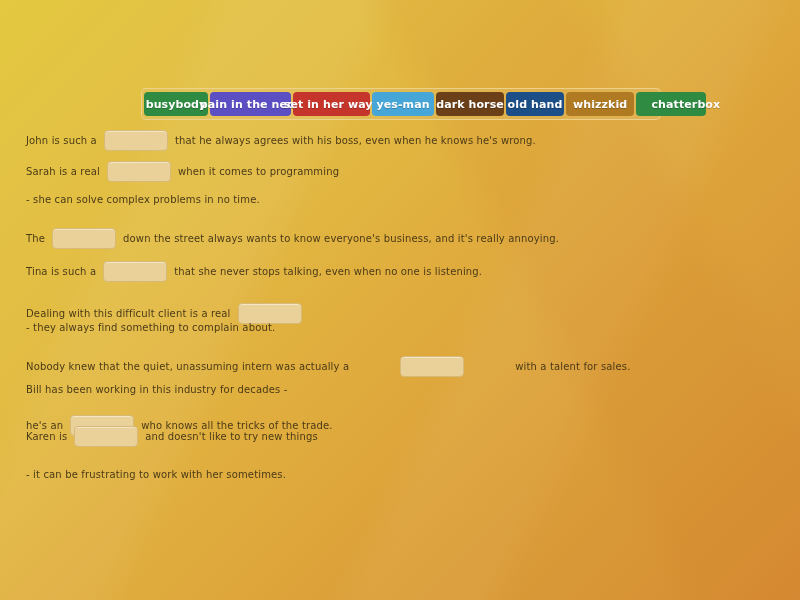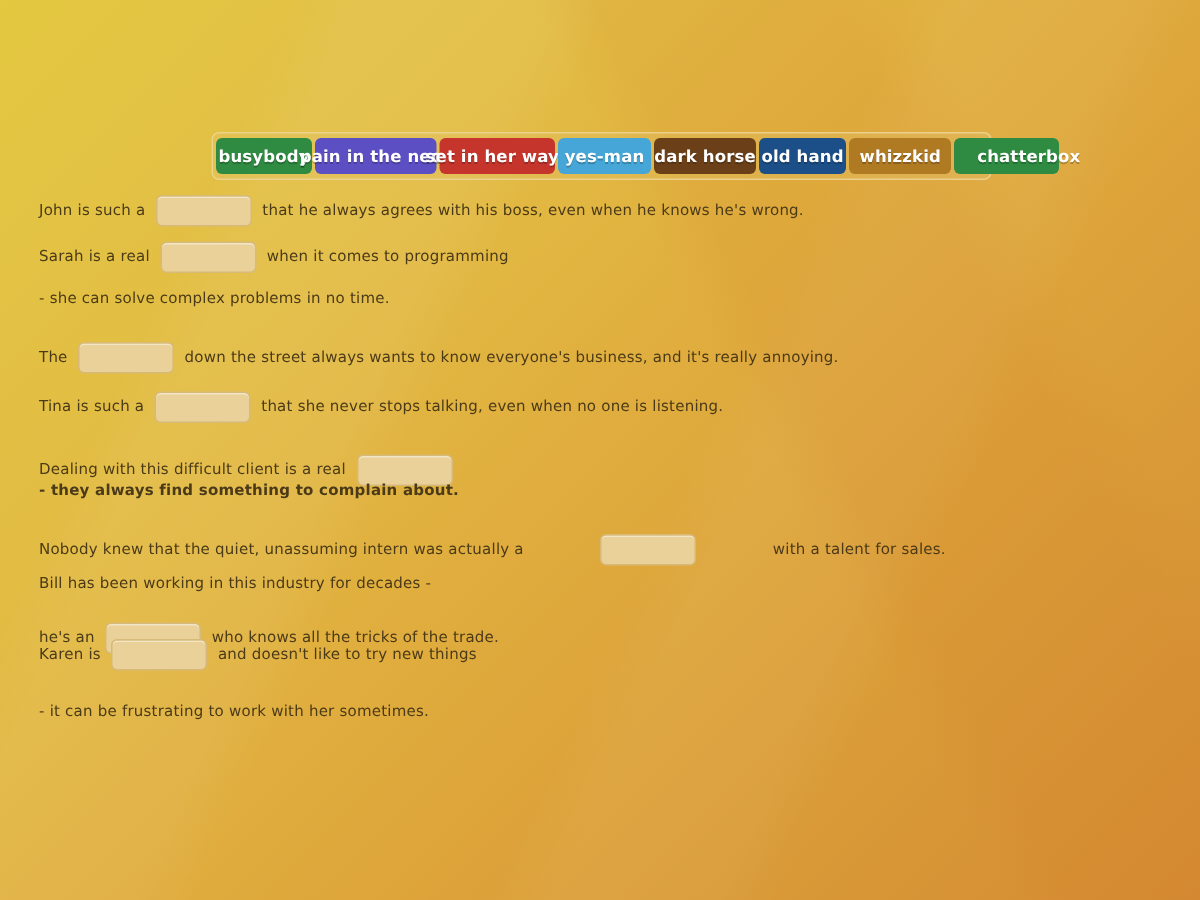--- a/index.html
+++ b/index.html
@@ -166,21 +166,21 @@
       </div>
       <div class="line" style="top: 261px;">
         <span class="txt">Tina is such a</span>
         <span class="blank" style="width: 62px;"></span>
         <span class="txt">that she never stops talking, even when no one is listening.</span>
       </div>
       <div class="line" style="top: 303px;">
         <span class="txt">Dealing with this difficult client is a real</span>
         <span class="blank" style="width: 62px;"></span>
       </div>
-      <div class="line" style="top: 322px; font-weight: bold;">
+      <div class="line" style="top: 322px;">
         <span class="txt">- they always find something to complain about.</span>
       </div>
       <div class="line" style="top: 356px; gap: 44px;">
         <span class="txt">Nobody knew that the quiet, unassuming intern was actually a</span>
         <span class="blank" style="width: 62px;"></span>
         <span class="txt">with a talent for sales.</span>
       </div>
       <div class="line" style="top: 384px;">
         <span class="txt">Bill has been working in this industry for decades -</span>
       </div>

